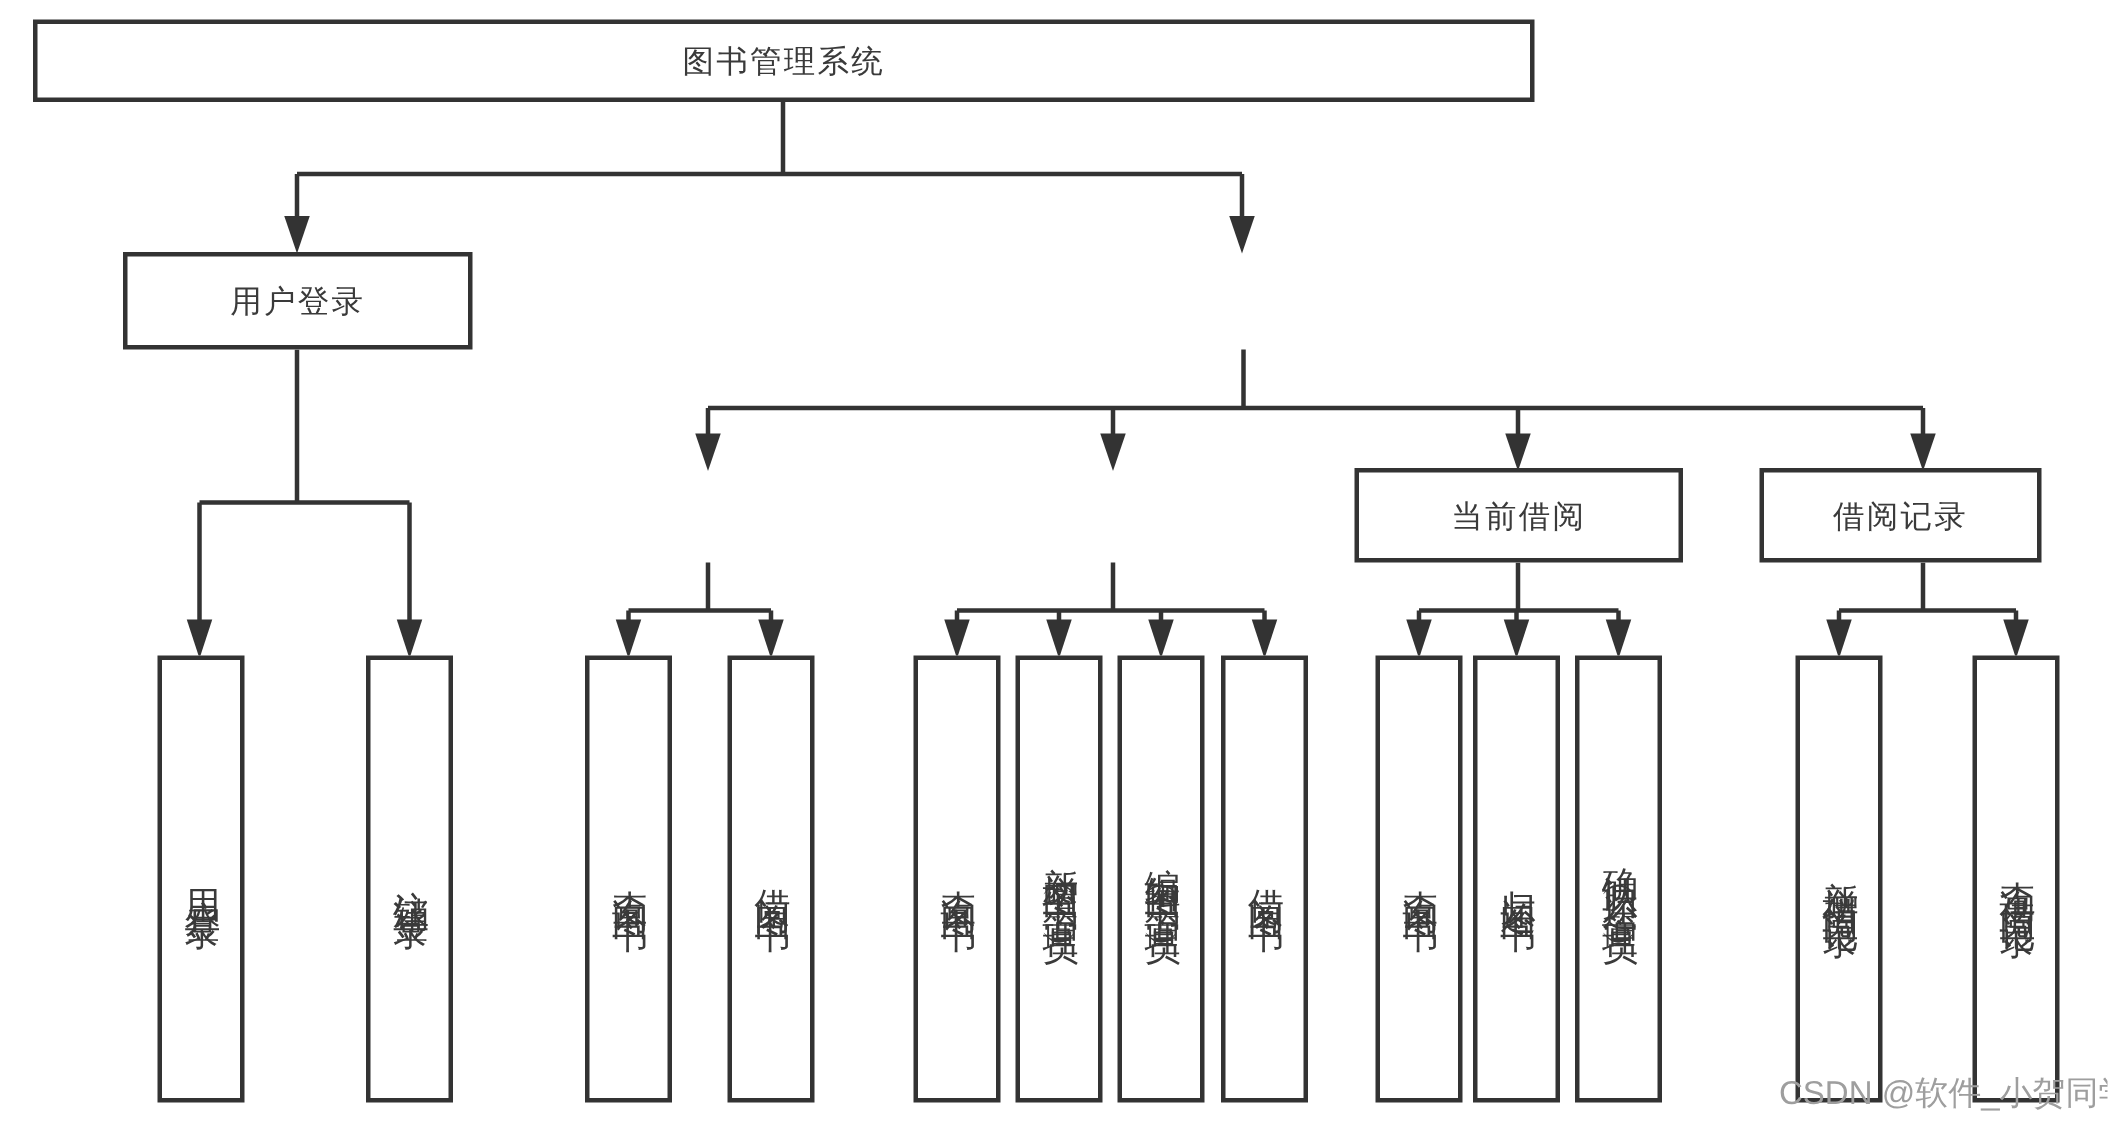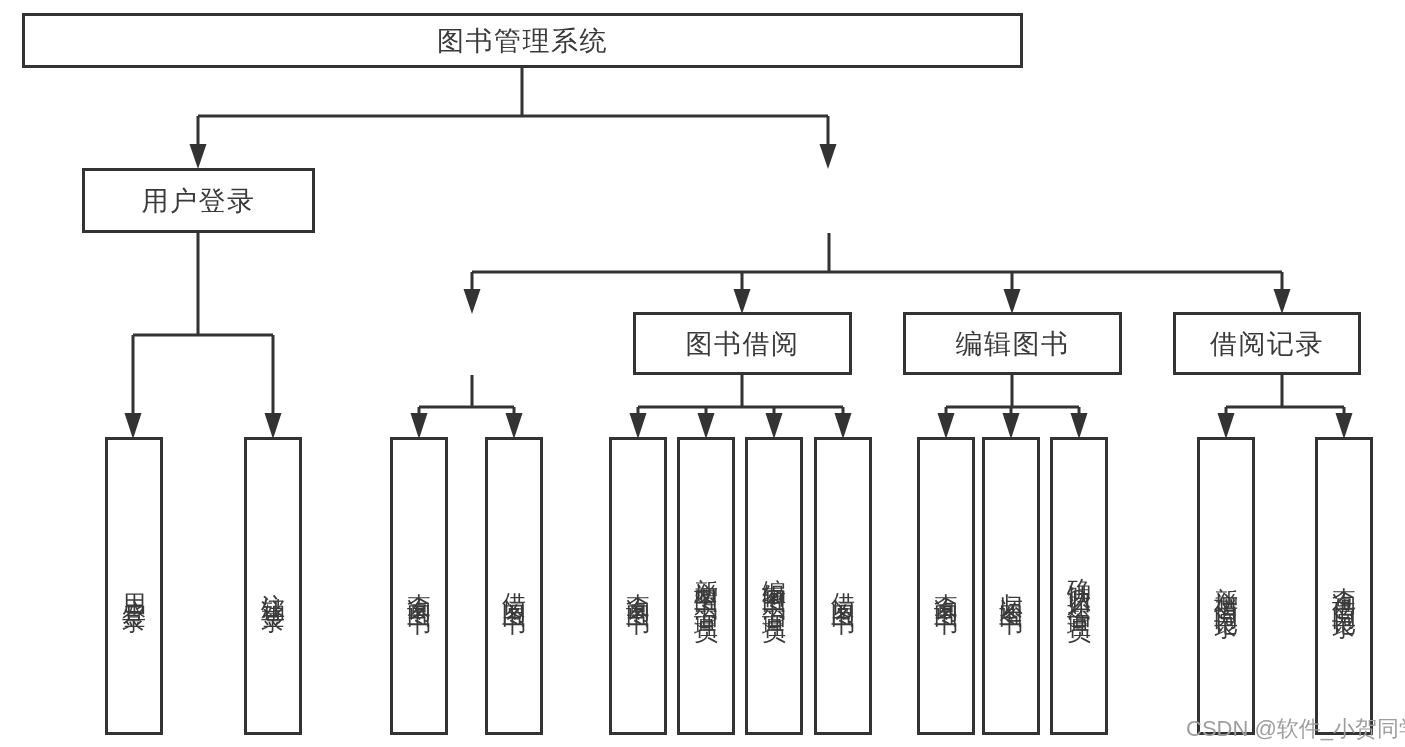--- a/index.html
+++ b/index.html
@@ -29,21 +29,21 @@
     position:absolute;
     background:#ffffff;
     border:3px solid var(--line);
     display:flex;
     align-items:center;
     justify-content:center;
     color:var(--text);
     z-index:2;
   }
   .node.hlabel span{
-    font-size:27px;
+    font-size:21px;
     letter-spacing:1.5px;
     white-space:nowrap;
   }
   .node.leaf span{
     writing-mode:vertical-rl;
     text-orientation:mixed;
     font-size:24px;
     letter-spacing:6px;
     line-height:1;
   }
@@ -126,25 +126,22 @@
   </svg>
 
   <div class="node hlabel" style="left:22px;top:13px;width:1001px;height:55px">
     <span>图书管理系统</span>
   </div>
 
   <div class="node hlabel" style="left:82px;top:168px;width:233px;height:65px">
     <span>用户登录</span>
   </div>
 
-  <div class="node hlabel" style="left:633px;top:312px;width:219px;height:63px">
-    <span>图书借阅</span>
-  </div>
   <div class="node hlabel" style="left:903px;top:312px;width:219px;height:63px">
-    <span>编辑图书</span>
+    <span>当前借阅</span>
   </div>
   <div class="node hlabel" style="left:1173px;top:312px;width:188px;height:63px">
     <span>借阅记录</span>
   </div>
 
   <div class="node leaf" style="left:105px;top:437px;width:58px;height:298px">
     <span>用户登录</span>
   </div>
   <div class="node leaf" style="left:244px;top:437px;width:58px;height:298px">
     <span>注销登录</span>

